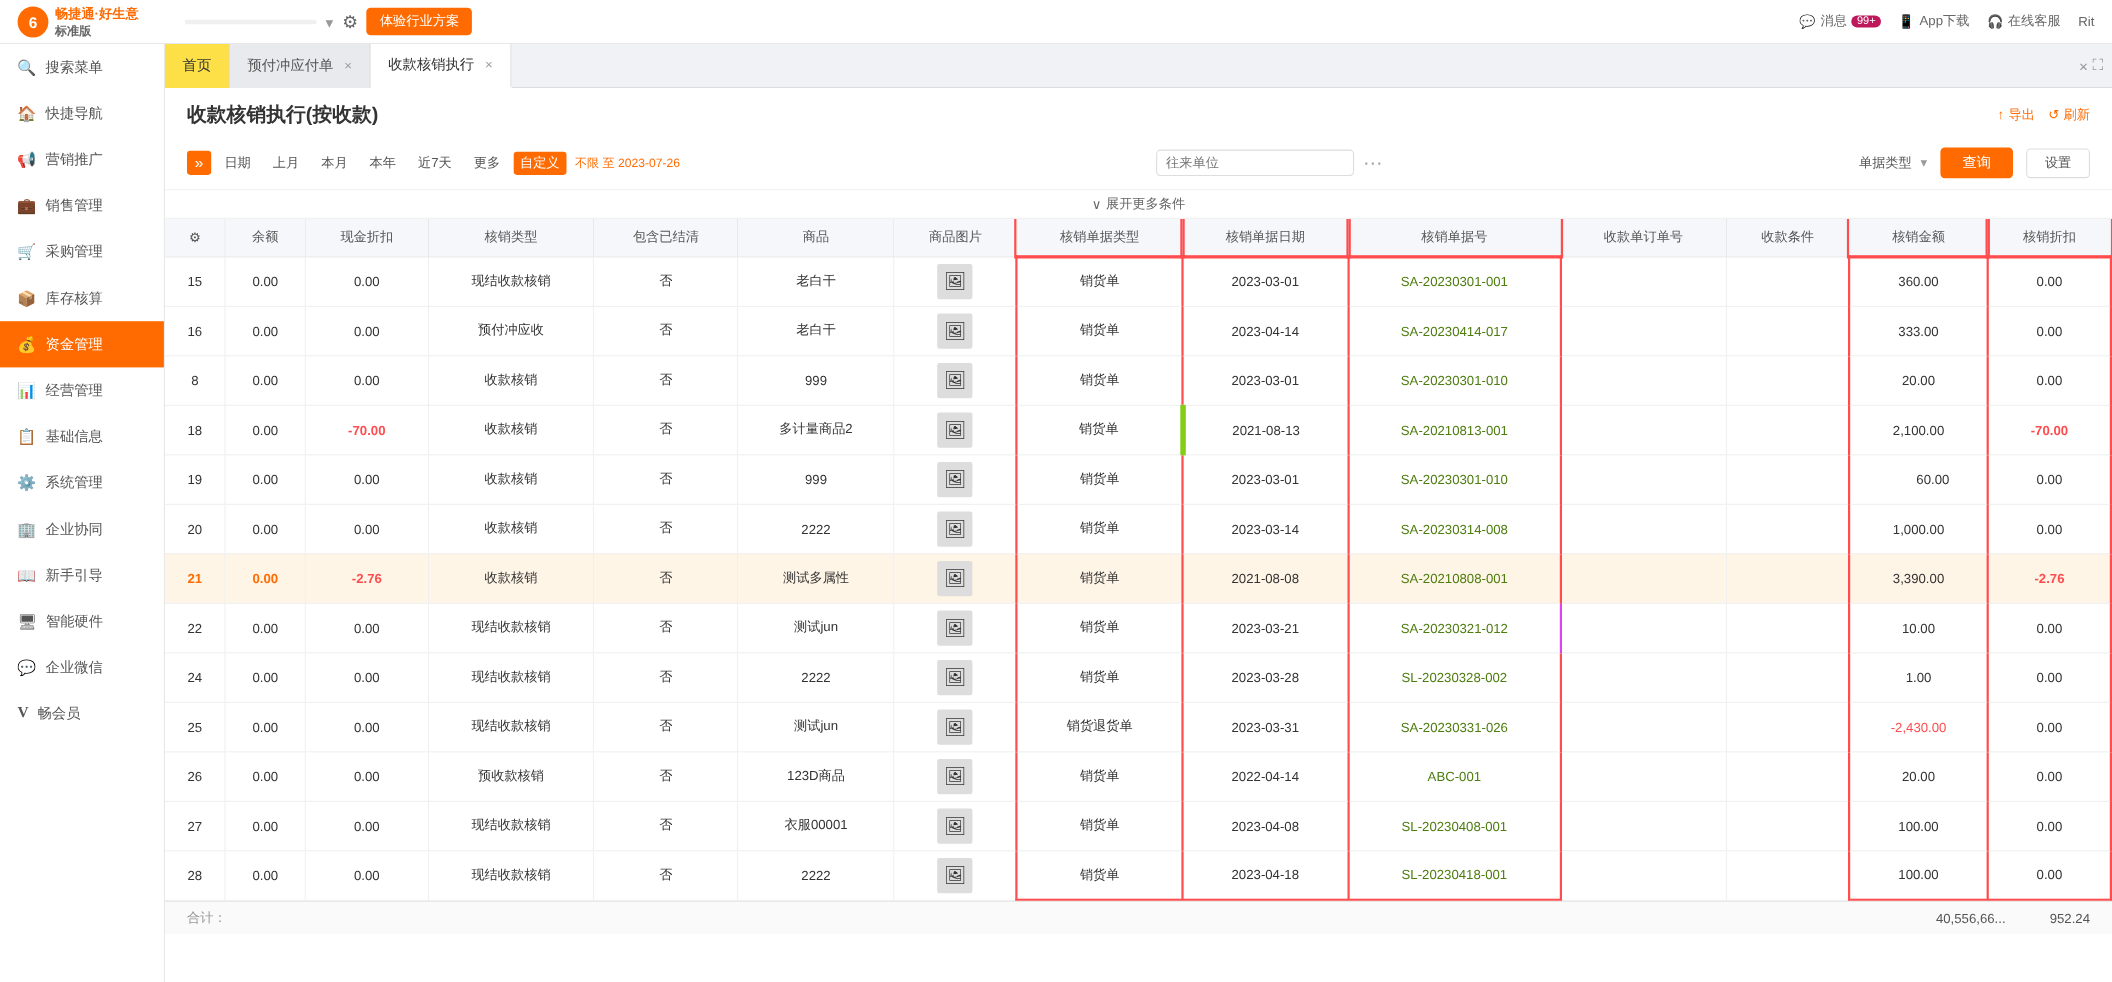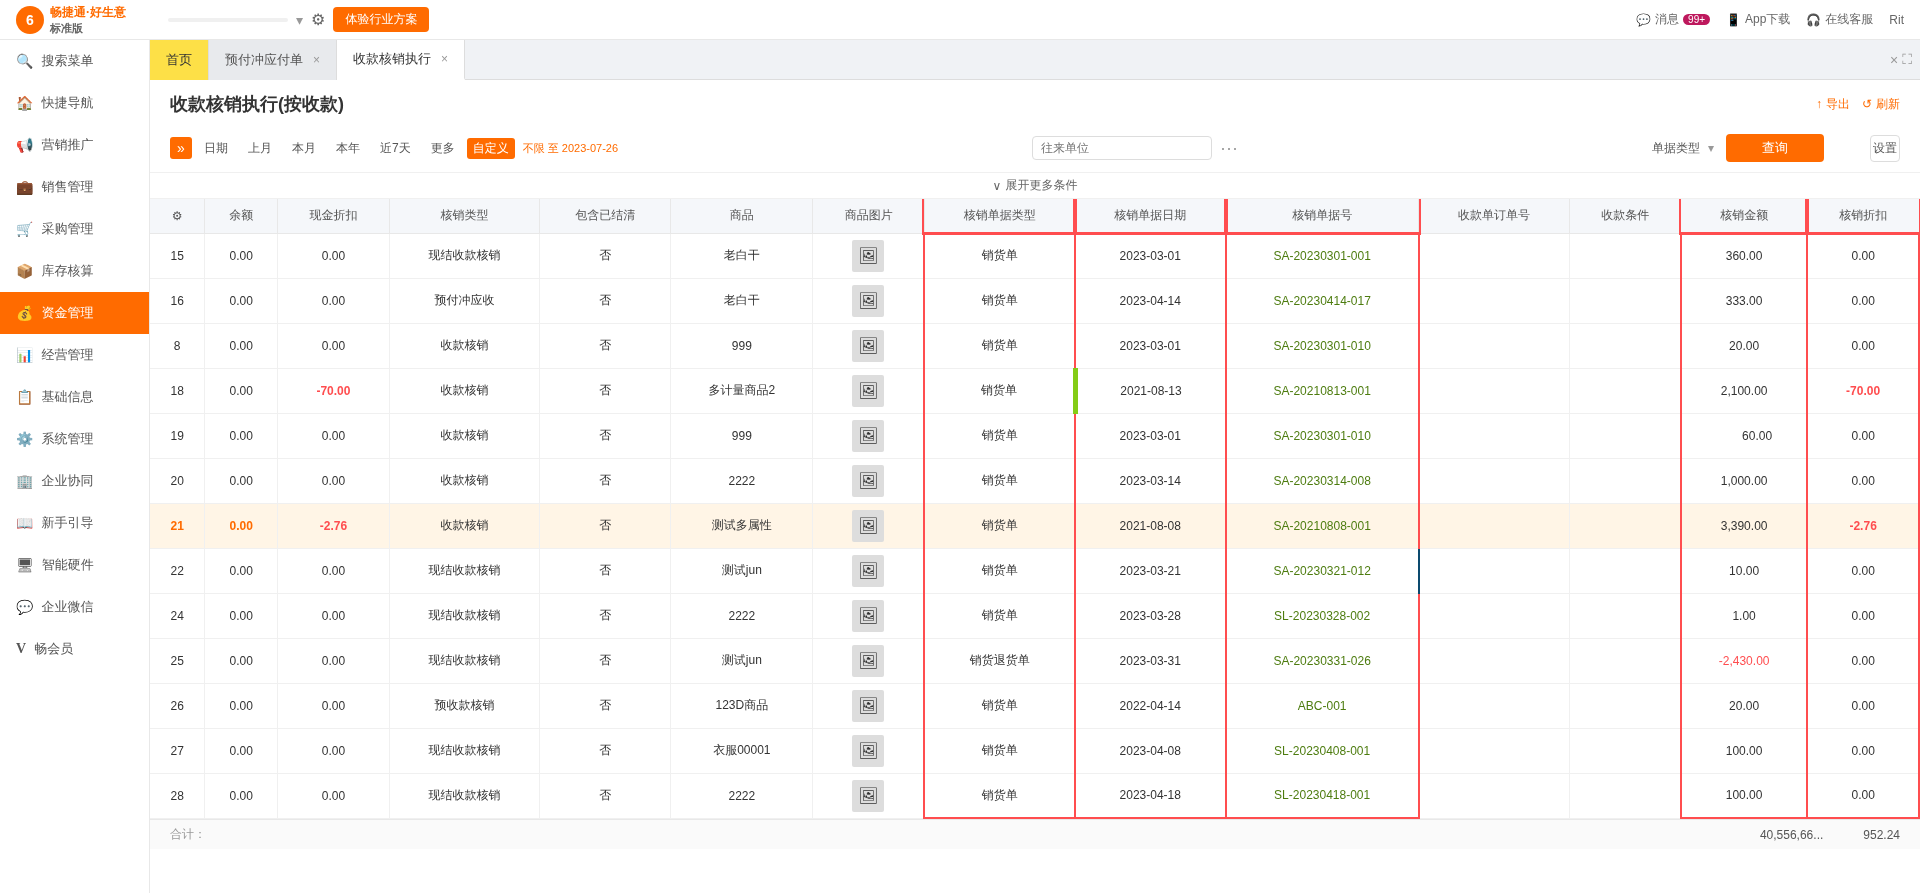--- a/index.html
+++ b/index.html
@@ -52,22 +52,22 @@
     .expand-btn { background: #ff6b00; color: #fff; border: none; width: 22px; height: 22px; border-radius: 3px; cursor: pointer; font-size: 14px; display: flex; align-items: center; justify-content: center; }
     .filter-label { color: #555; font-size: 12px; }
     .date-options { display: flex; gap: 4px; align-items: center; }
     .date-btn { padding: 2px 8px; font-size: 12px; color: #555; cursor: pointer; border: none; background: none; }
     .date-btn.custom { color: #fff; background: #ff6b00; border-radius: 3px; padding: 2px 6px; }
     .date-range { color: #ff6b00; font-size: 11px; margin-left: 4px; }
     .filter-input-group { display: flex; align-items: center; gap: 8px; flex: 1; justify-content: center; }
     .filter-input { border: 1px solid #ddd; border-radius: 4px; padding: 4px 8px; font-size: 12px; min-width: 180px; color: #bbb; }
     .filter-dots { color: #999; font-size: 18px; }
     .filter-select-group { display: flex; align-items: center; gap: 8px; }
-    .query-btn { background: #ff6b00; color: #fff; border: none; border-radius: 4px; padding: 5px 36px; font-size: 13px; cursor: pointer; }
-    .settings-btn { border: 1px solid #ddd; background: #fff; border-radius: 4px; padding: 4px 2px; font-size: 12px; cursor: pointer; color: #555; margin-left: 34px; }
+    .query-btn { background: #ff6b00; color: #fff; border: none; border-radius: 4px; padding: 5px 20px; font-size: 13px; cursor: pointer; }
+    .settings-btn { border: 1px solid #ddd; background: #fff; border-radius: 4px; padding: 4px 16px; font-size: 12px; cursor: pointer; color: #555; }
 
     
     .expand-more { text-align: center; padding: 4px; border-bottom: 1px solid #f0f0f0; color: #666; font-size: 12px; cursor: pointer; display: flex; align-items: center; justify-content: center; gap: 4px; }
 
     
     .table-container { flex: 1; overflow: auto; position: relative; }
     table { width: 100%; border-collapse: collapse; font-size: 12px; }
     thead tr { background: #f5f7fa; position: sticky; top: 0; z-index: 10; }
     th { padding: 8px 10px; text-align: center; border-bottom: 1px solid #e8e8e8; border-right: 1px solid #e8e8e8; color: #555; font-weight: 500; white-space: nowrap; }
     td { padding: 6px 10px; text-align: center; border-bottom: 1px solid #f0f0f0; border-right: 1px solid #f0f0f0; white-space: nowrap; }
@@ -404,21 +404,21 @@
     <td style="">0.00</td>
     <td style="">0.00</td>
     <td>现结收款核销</td>
     <td>否</td>
     <td>测试jun</td>
     <td>
                   <div style="width:32px;height:32px;background:#ddd;border-radius:2px;margin:auto;display:flex;align-items:center;justify-content:center;font-size:16px;">🖼</div>
                 </td>
     <td style="border-left:2px solid #ff4d4f;border-right:2px solid #ff4d4f;">销货单</td>
     <td style="border-left:2px solid #ff4d4f;border-right:2px solid #ff4d4f;">2023-03-21</td>
-    <td style="border-left:2px solid #ff4d4f;border-right:2px solid #0c4a6e;"><a class="link-text">SA-20230321-012</a></td>
+    <td style="border-left:2px solid #ff4d4f;border-right:2px solid #d946ef;"><a class="link-text">SA-20230321-012</a></td>
     <td></td>
     <td></td>
     <td style="border-left:2px solid #ff4d4f;border-right:2px solid #ff4d4f;">10.00</td>
     <td style="border-left:2px solid #ff4d4f;border-right:2px solid #ff4d4f;">0.00</td>
   </tr>
               <tr>
     <td style="">24</td>
     <td style="">0.00</td>
     <td style="">0.00</td>
     <td>现结收款核销</td>

